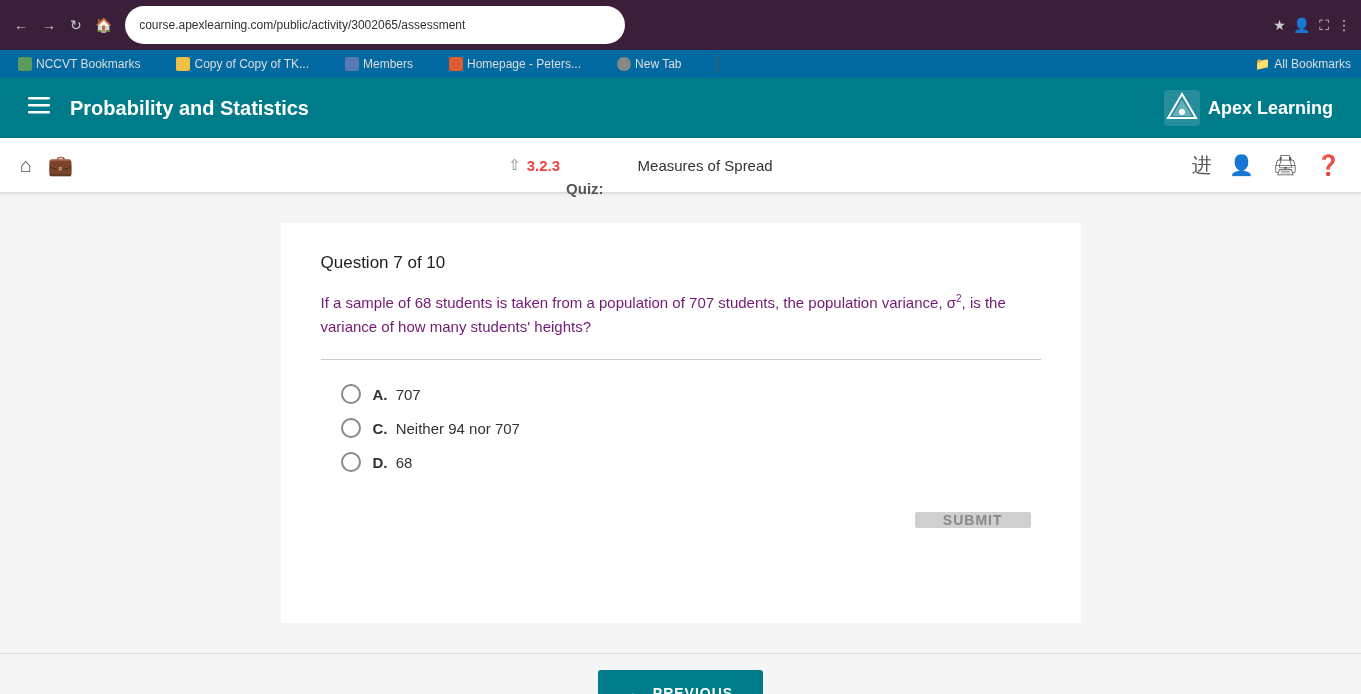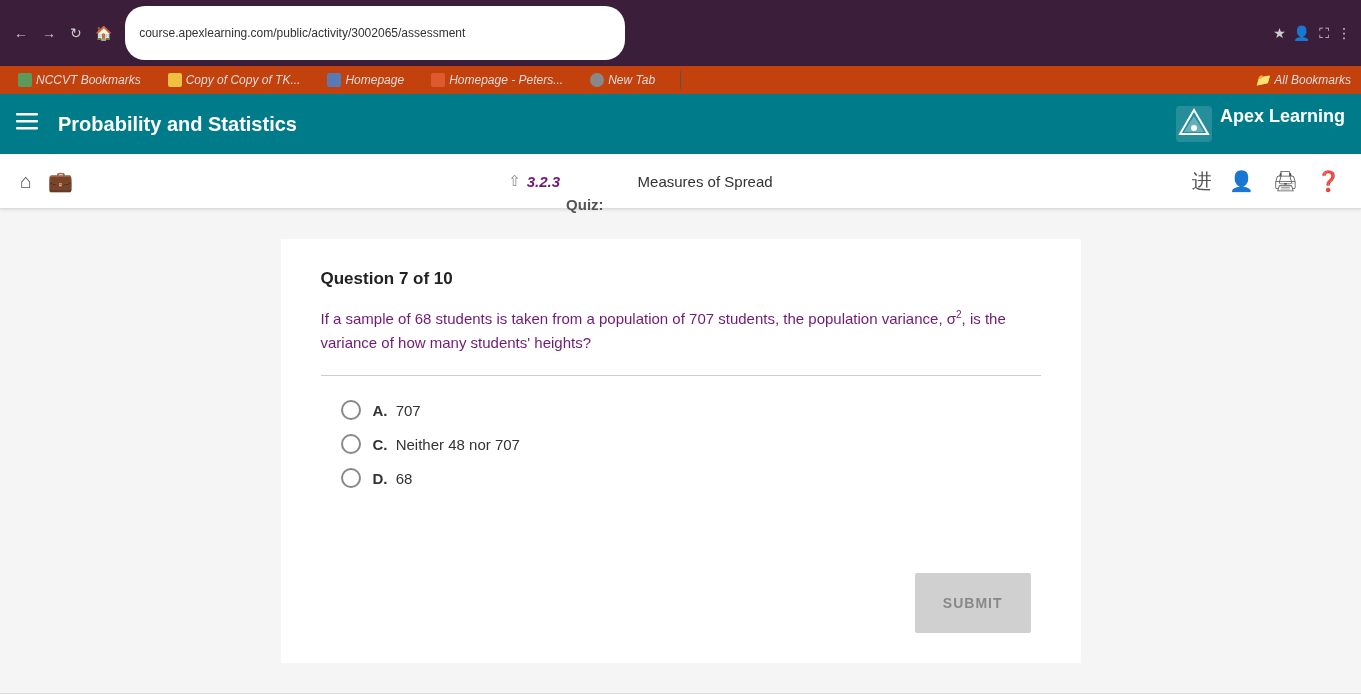--- a/index.html
+++ b/index.html
@@ -22,21 +22,21 @@
       color: #ccc;
       font-size: 14px;
       background: none;
       border: none;
       cursor: pointer;
       padding: 2px 4px;
     }
     .address-bar {
       background: white;
       border-radius: 20px;
-      padding: 20px 14px;
+      padding: 12px 14px;
       font-size: 12px;
       color: #333;
       flex: 1;
       max-width: 500px;
     }
     .browser-actions {
       display: flex;
       align-items: center;
       gap: 8px;
       margin-left: auto;
@@ -44,28 +44,27 @@
     .browser-icon-btn {
       color: #ccc;
       font-size: 14px;
       background: none;
       border: none;
       cursor: pointer;
     }
 
     
     .bookmarks-bar {
-      background: #c2410c;
+      background: #0369a1;
       padding: 5px 10px;
       display: flex;
       align-items: center;
-      gap: 11px;
+      gap: 20px;
       font-size: 12px;
       color: #ddd;
-      font-style: italic;
     }
     .bookmark-item {
       display: flex;
       align-items: center;
       gap: 4px;
       padding: 2px 8px;
       border-radius: 3px;
       cursor: pointer;
       white-space: nowrap;
     }
@@ -94,38 +93,38 @@
       cursor: pointer;
       color: #ddd;
       font-size: 12px;
     }
 
     
     .app-header {
       background: #007b89;
       display: flex;
       align-items: center;
-      padding: 0 16px;
+      padding: 0 28px;
       height: 60px;
     }
     .hamburger-icon {
       color: white;
       font-size: 20px;
       cursor: pointer;
       margin-right: 20px;
     }
     .app-title {
       color: white;
       font-size: 20px;
       font-weight: bold;
       flex: 1;
     }
     .apex-logo {
       display: flex;
-      align-items: flex-start;
+      align-items: center;
       gap: 8px;
       color: white;
       font-size: 18px;
       font-weight: bold;
       margin-left: 20px;
     }
     .apex-logo-icon {
       width: 36px;
       height: 36px;
     }
@@ -148,21 +147,21 @@
     }
     .nav-breadcrumb {
       display: flex;
       align-items: center;
       gap: 6px;
       flex: 1;
       justify-content: center;
       font-size: 15px;
     }
     .breadcrumb-arrow { color: #888; }
-    .breadcrumb-number { font-weight: bold; color: #701a75; font-style: italic; }
+    .breadcrumb-number { font-weight: bold; color: #ef4444; }
     .breadcrumb-quiz { font-weight: bold; color: #555; margin-top: 46px; }
     .breadcrumb-title { color: #333; margin-left: 28px; }
     .nav-tools {
       display: flex;
       align-items: center;
       gap: 18px;
     }
     .tool-icon {
       font-size: 20px;
       color: #555;
@@ -172,21 +171,21 @@
     
     .main-content {
       background: white;
       max-width: 800px;
       margin: 30px auto;
       padding: 30px 40px;
       min-height: 400px;
     }
     .question-header {
       font-size: 17px;
-      font-weight: bold;
+      font-weight: normal;
       color: #222;
       margin-bottom: 18px;
     }
     .question-text {
       font-size: 15px;
       color: #701a75;
       line-height: 1.6;
       margin-bottom: 20px;
     }
     .question-text sup {
@@ -229,27 +228,26 @@
     .submit-area {
       display: flex;
       justify-content: flex-end;
       margin-top: 40px;
       padding-right: 10px;
     }
     .submit-btn {
       background: #d0d0d0;
       color: #888;
       border: none;
-      padding: 22px 28px;
+      padding: 0 28px;
       font-size: 14px;
       font-weight: bold;
       letter-spacing: 1px;
       cursor: pointer;
       border-radius: 2px;
-      margin-top: 45px;
     }
 
     
     .footer {
       background: #f5f5f5;
       display: flex;
       justify-content: center;
       padding: 16px;
       border-top: 1px solid #ddd;
     }
@@ -294,21 +292,21 @@
   <div class="bookmark-item">
     <span class="bookmark-icon nccvt"></span>
     <span>NCCVT Bookmarks</span>
   </div>
   <div class="bookmark-item">
     <span class="bookmark-icon copy"></span>
     <span>Copy of Copy of TK...</span>
   </div>
   <div class="bookmark-item">
     <span class="bookmark-icon members"></span>
-    <span>Homepage</span>
+    <span>Members</span>
   </div>
   <div class="bookmark-item">
     <span class="bookmark-icon homepage"></span>
     <span>Homepage - Peters...</span>
   </div>
   <div class="bookmark-item">
     <span class="bookmark-icon newtab"></span>
     <span>New Tab</span>
   </div>
   <div class="bookmarks-divider"></div>
@@ -366,21 +364,21 @@
       <div class="radio-circle"></div>
       <span class="option-label">
         <span class="option-letter">A.</span>
         <span>707</span>
       </span>
     </div>
     <div class="answer-option">
       <div class="radio-circle"></div>
       <span class="option-label">
         <span class="option-letter">C.</span>
-        <span>Neither 48 nor 707</span>
+        <span>Neither 94 nor 707</span>
       </span>
     </div>
     <div class="answer-option">
       <div class="radio-circle"></div>
       <span class="option-label">
         <span class="option-letter">D.</span>
         <span>68</span>
       </span>
     </div>
   </div>

